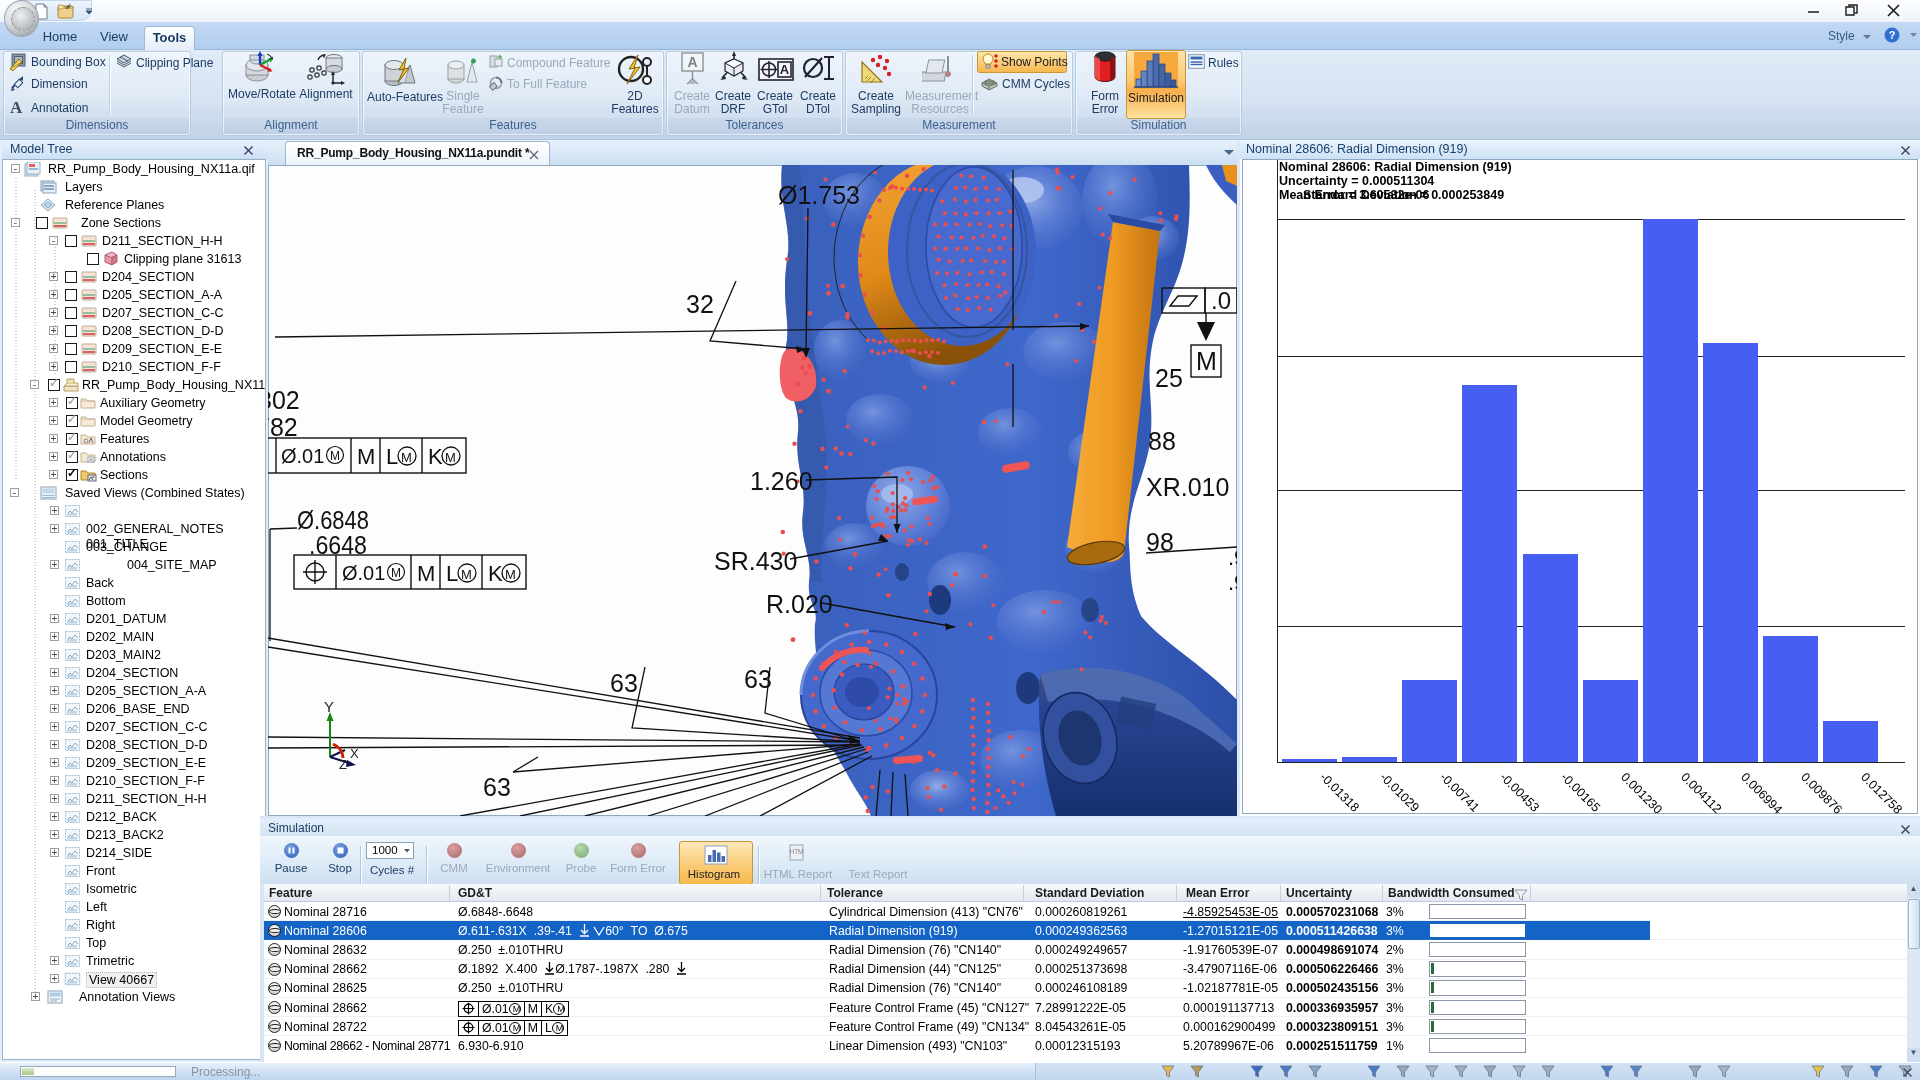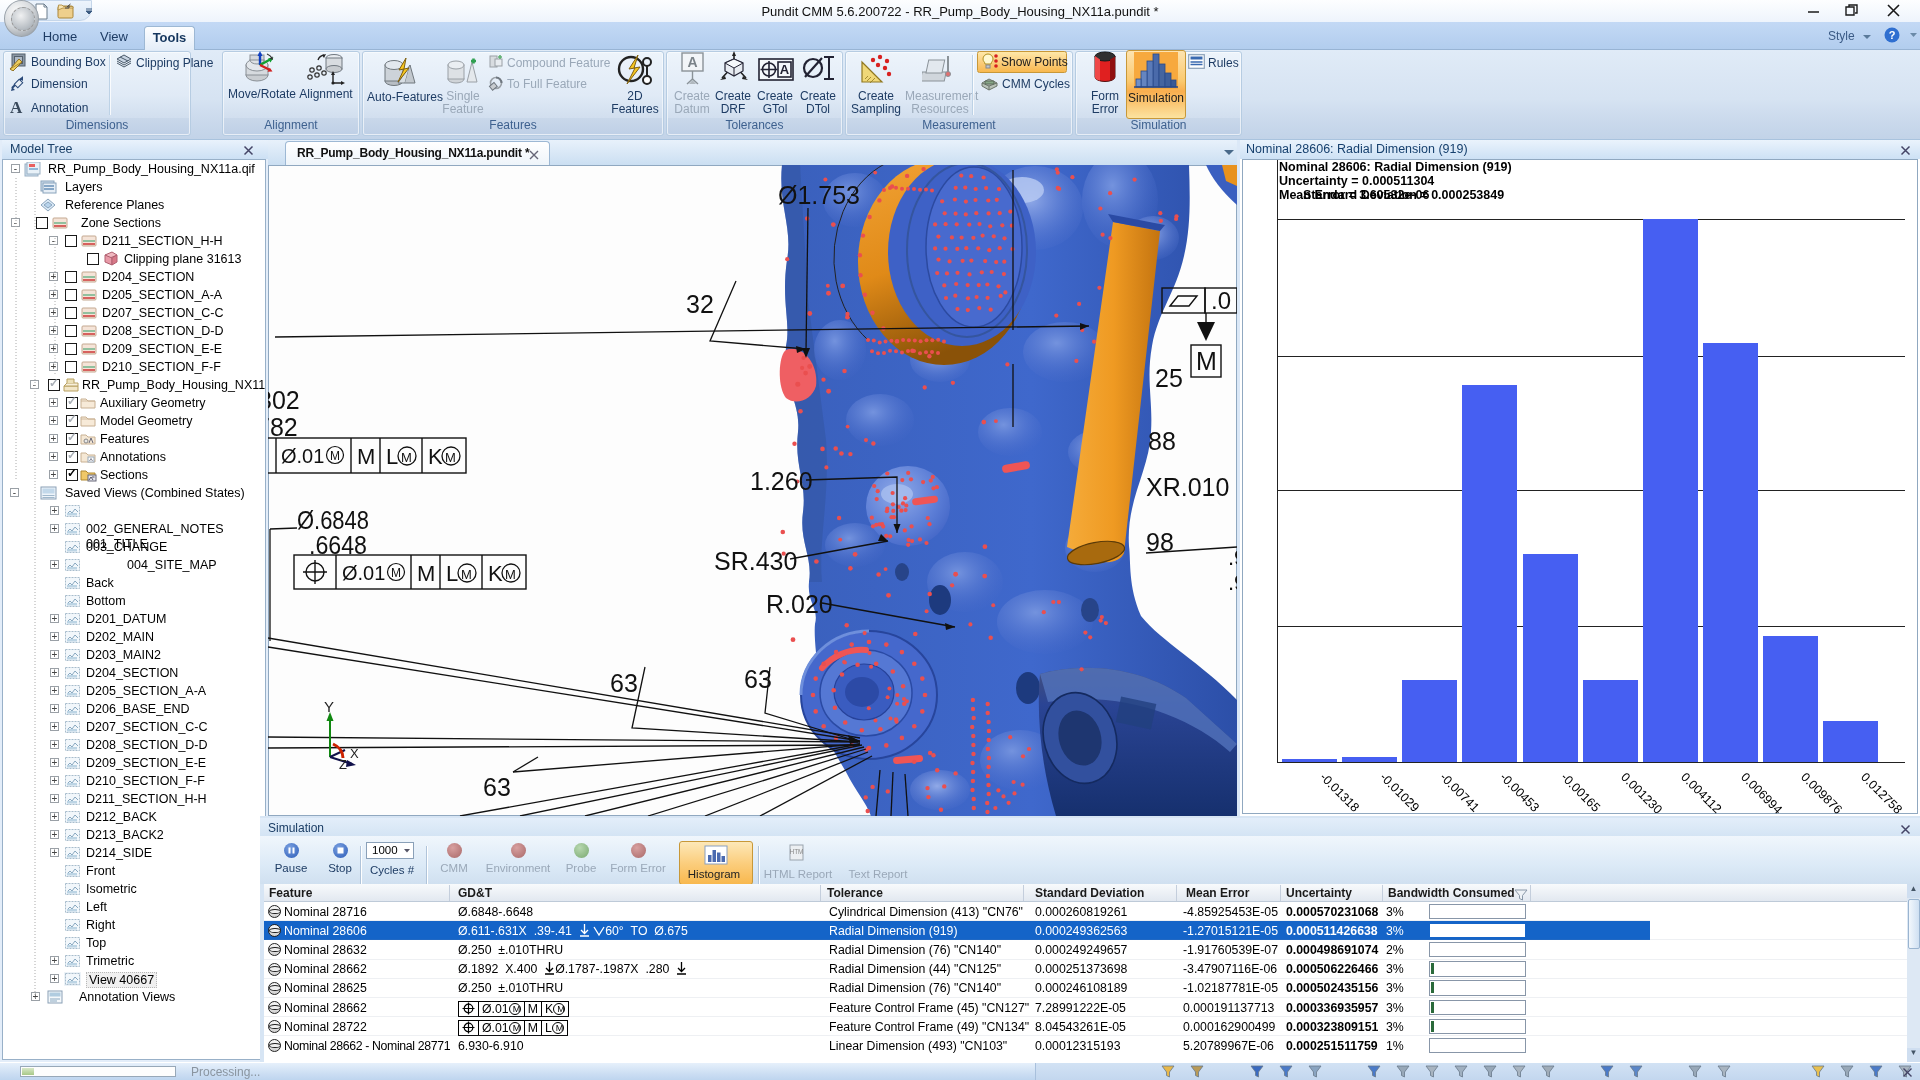--- a/index.html
+++ b/index.html
@@ -92,21 +92,20 @@
           <path d="M3 1 L11 1 L14 4 L14 16 L3 16 Z" fill="#fff" stroke="#6a7c8c" stroke-width="1"></path>
           <path d="M11 1 L11 4 L14 4" fill="none" stroke="#6a7c8c"></path>
         </g>
    <g transform="translate(24,0)">
           <rect x="1" y="3" width="15" height="12" rx="1.5" fill="#eecf8c" stroke="#ab8638"></rect>
           <path d="M1 7 L6 5 L16 5 L16 3.5 L6.5 3.5 L5 2 L1.5 2 Z" fill="#f7e3b0" stroke="#ab8638" stroke-width=".8"></path>
           <path d="M8 5 L12 5 L12 2.5 M10 4 L13.5 1" stroke="#444" stroke-width="1" fill="none"></path>
         </g>
    <path d="M53 6 h6 m-6 2 l3 3 l3 -3 z" stroke="#3a5a80" fill="#3a5a80" stroke-width="1"></path>
  </svg>
- <div id="title-text">Pundit CMM 5.6.200722 - RR_Pump_Body_Housing_NX11a.pundit *</div>
  <svg class="abs" style="left:1795px;top:2px" width="120" height="19">
    <path d="M13 10 h11" stroke="#1a1a1a" stroke-width="1.5"></path>
    <path d="M51 5 h8 v8 h-8 Z M54 5 v-2 h8 v8 h-2" fill="none" stroke="#1a1a1a" stroke-width="1.4"></path>
    <path d="M93 3 L104 14 M104 3 L93 14" stroke="#1a1a1a" stroke-width="1.6"></path>
  </svg>
  <div id="apporb">
         <div class="gear"></div>
       </div>
 </div>
 
@@ -1477,21 +1476,21 @@
 <svg class="abs" style="left:1250px;top:5px" width="14" height="12">
             <path d="M1 1 L13 1 L8.5 6.5 L8.5 11 L5.5 9.5 L5.5 6.5 Z" fill="#eef2f6" stroke="#8a98a8"></path>
           </svg>
 </div>
 <div class="srow" style="top:18.0px;">
 <div class="featico"></div>
 <div class="scell" style="left:20px;">Nominal 28716</div>
 <div class="scell" style="left:194px;">Ø.6848-.6648</div>
 <div class="scell" style="left:565px;">Cylindrical Dimension (413) "CN76"</div>
 <div class="scell" style="left:771px;">0.000260819261</div>
-<div class="scell" style="left:919px;">-4.85925453E-05</div>
+<div class="scell" style="left:919px;text-decoration:underline;">-4.85925453E-05</div>
 <div class="scell" style="left:1022px;font-weight:bold;">0.000570231068</div>
 <div class="scell" style="left:1122px;">3%</div>
 <div class="bwbox" style="border-color:#8896a8;"></div>
 </div>
 <div class="srow sel" style="top:37.2px;width:1386px;">
 <div class="featico"></div>
 <div class="scell" style="left:20px;">Nominal 28606</div>
 <div class="scell" style="left:194px;">Ø.611-.631X&nbsp;&nbsp;.39-.41&nbsp;&nbsp;<svg width="11" height="13" style="vertical-align:-2px">
               <path d="M5.5 0 L5.5 9 M2 6 L5.5 9.5 L9 6 M1 12 L10 12" stroke="#fff" stroke-width="1.3" fill="none"></path>
             </svg>&nbsp;<svg width="12" height="12" style="vertical-align:-2px">

